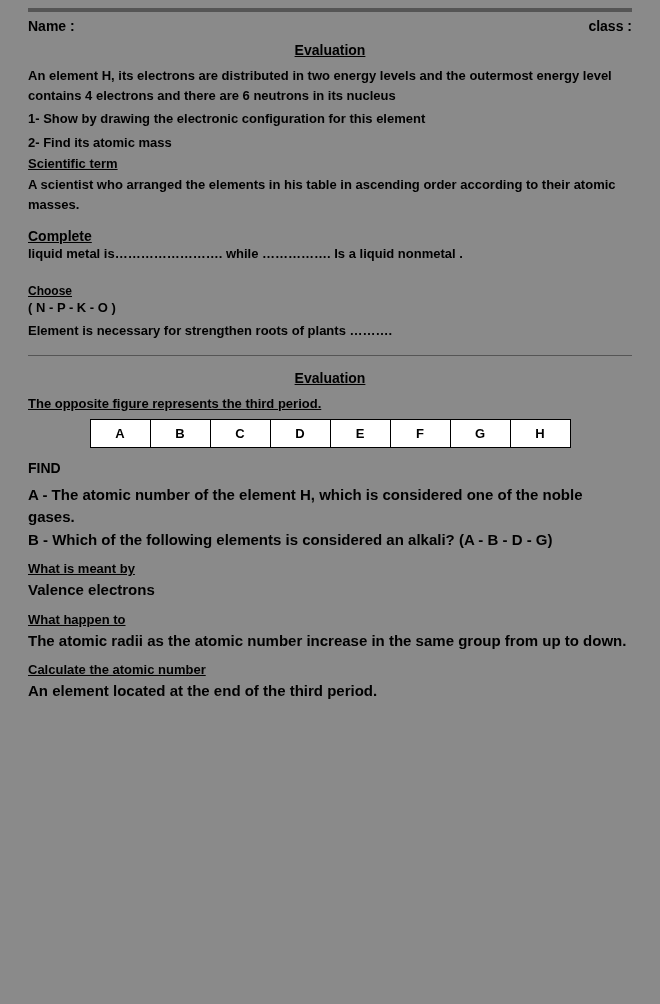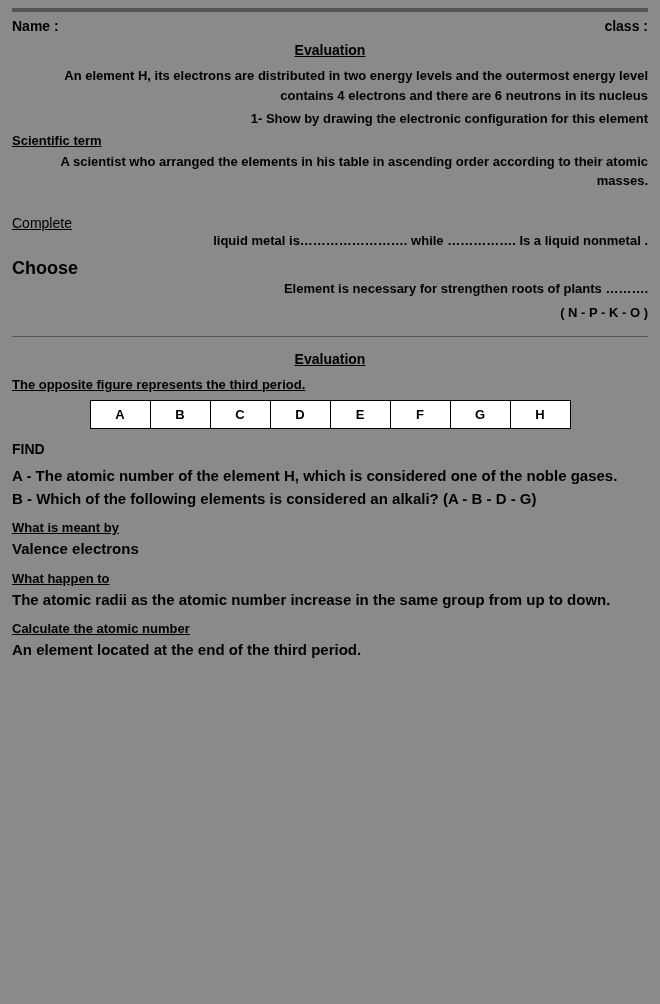--- a/index.html
+++ b/index.html
@@ -14,21 +14,21 @@
       background-color: #8a8a8a;
       font-family: Arial, sans-serif;
       font-size: 14px;
       color: #000;
     }
 
     .page {
       width: 660px;
       min-height: 1004px;
       background-color: #8a8a8a;
-      padding: 8px 12px;
+      padding: 8px 28px;
     }
 
     .top-bar {
       width: 100%;
       height: 4px;
       background-color: #555;
       margin-bottom: 6px;
     }
 
     .header-row {
@@ -49,41 +49,41 @@
       text-decoration: underline;
       margin-bottom: 8px;
       font-size: 14px;
     }
 
     .body-text {
       font-size: 13px;
       font-weight: bold;
       line-height: 1.5;
       margin-bottom: 4px;
-      text-align: right;
     }
 
     .scientific-term {
       font-weight: bold;
       text-decoration: underline;
       margin-bottom: 4px;
       font-size: 13px;
     }
 
     .complete-label {
-      font-weight: normal;
-      text-decoration: underline;
-      font-size: 14px;
-      margin-top: 24px;
+      font-weight: bold;
+      text-decoration: underline;
+      font-size: 14px;
+      margin-top: 14px;
     }
 
     .choose-label {
       font-weight: bold;
-      font-size: 18px;
-      margin-top: 8px;
+      text-decoration: underline;
+      font-size: 12px;
+      margin-top: 20px;
     }
 
     .divider {
       border: none;
       border-top: 1px solid #555;
       margin: 14px 0;
     }
 
     .evaluation2-title {
       text-align: center;
@@ -151,30 +151,31 @@
   <div class="top-bar"></div>
 
   <div class="header-row">
     <span class="name-label">Name :</span>
     <span class="class-label">class :</span>
   </div>
 
   <div class="section-title">Evaluation</div>
   <p class="body-text">An element H, its electrons are distributed in two energy levels and the outermost energy level contains 4 electrons and there are 6 neutrons in its nucleus</p>
   <p class="body-text">1- Show by drawing the electronic configuration for this element</p>
+  <p class="body-text">2- Find its atomic mass</p>
 
   <p class="scientific-term">Scientific term</p>
   <p class="body-text">A scientist who arranged the elements in his table in ascending order according to their atomic masses.</p>
 
   <p class="complete-label">Complete</p>
   <p class="body-text">liquid metal is…………………….  while ……………. Is a  liquid nonmetal .</p>
 
   <p class="choose-label">Choose</p>
+  <p class="body-text">( N - P - K - O )</p>
   <p class="body-text">Element is necessary for strengthen roots of plants ……….</p>
-  <p class="body-text">( N - P - K - O )</p>
 
   <hr class="divider">
 
   <div class="evaluation2-title">Evaluation</div>
 
   <p class="opposite-figure-text">The opposite figure represents the third period.</p>
 
   <table class="period-table">
     <tbody>
         <tr>

